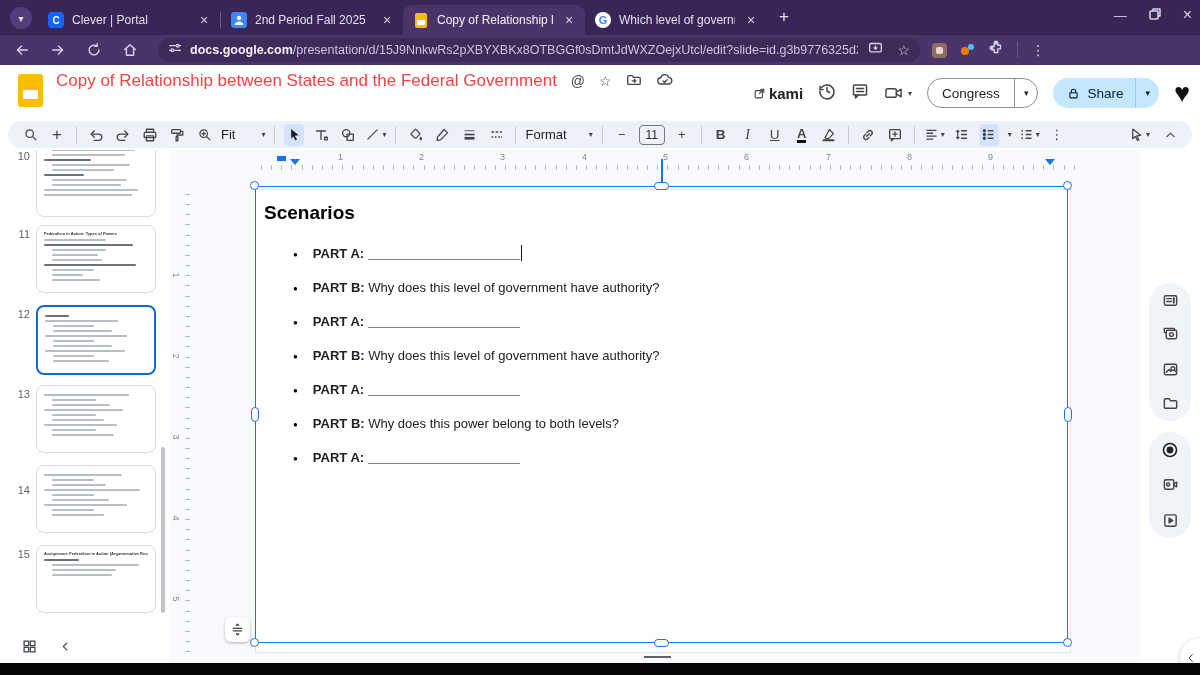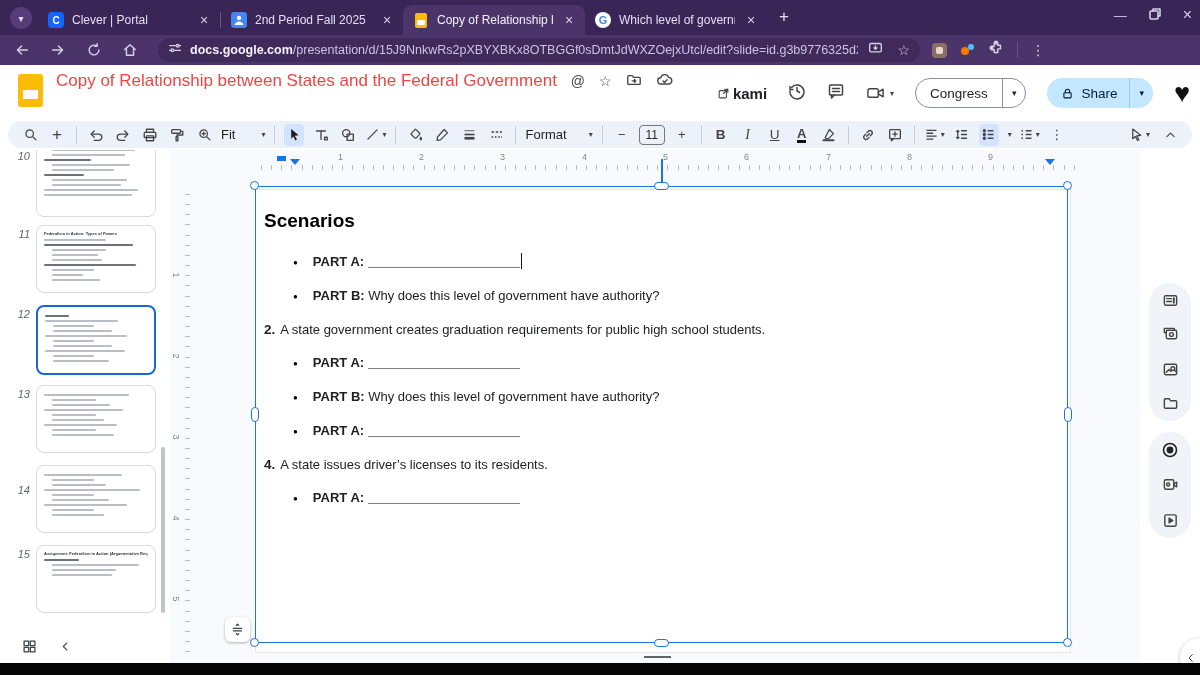--- a/index.html
+++ b/index.html
@@ -43,21 +43,21 @@
 
   
   .appheader { position:absolute; left:0; top:65px; width:1200px; height:55px; background:#fff; }
   .slideslogo { position:absolute; left:18px; top:9px; width:25px; height:33px; background:#fbbc04; border-radius:3px; }
   .slideslogo:after { content:""; position:absolute; left:5px; top:16px; width:15px; height:9px; background:#fff; border-radius:1px; }
   .doc-title-row { position:absolute; left:56px; top:6px; display:flex; align-items:center; gap:14px; }
   .doc-title { font-size:17px; color:#ef4444; }
   .doc-title-row .mini { color:#444; font-size:14px; }
   .menurow { position:absolute; left:54px; top:30px; display:flex; gap:9px; }
   .menurow span { font-size:13.5px; color:#202124; padding:1px 5px; border-radius:4px; }
-  .header-right { position:absolute; right:10px; top:10px; height:36px; display:flex; align-items:center; gap:21px; }
+  .header-right { position:absolute; right:10px; top:10px; height:36px; display:flex; align-items:center; gap:15px; }
   .kami { display:flex; align-items:center; gap:3px; font-weight:bold; font-size:15px; color:#202124; }
   .btn-slideshow { display:flex; align-items:center; height:30px; border:1px solid #8a8f98; border-radius:16px; overflow:hidden; }
   .btn-slideshow .main { padding:0 14px; font-size:13.5px; color:#1f1f1f; }
   .btn-slideshow .dd { border-left:1px solid #8a8f98; padding:0 9px; font-size:9px; color:#1f1f1f; align-self:stretch; display:flex; align-items:center; }
   .btn-share { display:flex; align-items:center; height:30px; background:#c2e7ff; border-radius:16px; overflow:hidden; }
   .btn-share .main { display:flex; align-items:center; gap:7px; padding:0 12px 0 14px; font-size:13.5px; color:#001d35; }
   .btn-share .dd { border-left:1px solid #9fc8e4; padding:0 9px; font-size:9px; color:#001d35; align-self:stretch; display:flex; align-items:center; }
   .avatar { font-size:27px; color:#111; line-height:27px; }
 
   
@@ -71,21 +71,21 @@
   .fsbox { width:26px; height:20px; border:1px solid #747775; border-radius:4px; display:flex; align-items:center; justify-content:center; font-size:12px; color:#1f1f1f; }
   .bold { font-weight:bold; font-size:13.5px; }
   .ital { font-style:italic; font-family:"Liberation Serif", serif; font-size:14px; }
   .und { text-decoration:underline; font-size:13.5px; }
   .tcolor { font-size:13px; font-weight:bold; border-bottom:3px solid #111; line-height:13px; }
   .toolbar-right { margin-left:auto; display:flex; align-items:center; gap:10px; }
 
   
   .content { position:absolute; left:0; top:150px; width:1200px; height:513px; background:#f8fafd; overflow:hidden; }
   .filmstrip { position:absolute; left:0; top:0; width:170px; height:513px; background:#fff; overflow:hidden; }
-  .thumbnum { position:absolute; left:0; width:30px; text-align:right; font-size:11px; color:#5f6368;font-style:italic; }
+  .thumbnum { position:absolute; left:0; width:30px; text-align:right; font-size:11px; color:#5f6368; }
   .thumb { position:absolute; left:36px; width:120px; background:#fff; border:1px solid #d7dbdf; border-radius:8px; overflow:hidden; padding:5px 7px; }
   .thumb.sel { border:2.5px solid #1967d2; }
   .tl { height:2px; background:#b9bec4; border-radius:1px; margin:3px 0; }
   .tl.dark { background:#6d7278; }
   .tl.ind { margin-left:8px; }
   .ttitle { font-size:4px; font-weight:bold; color:#333; white-space:nowrap; overflow:hidden; margin-bottom:2px; }
   .fs-scroll { position:absolute; left:161px; top:297px; width:4px; height:166px; background:#c0c4c9; border-radius:2px; }
   .fs-bottom { position:absolute; left:0; top:483px; width:170px; height:30px; display:flex; align-items:center; gap:22px; padding-left:22px; background:#fff; }
 
   .vruler { position:absolute; left:170px; top:0; width:22px; height:513px; }
@@ -96,21 +96,21 @@
   .canvas { position:absolute; left:192px; top:0; width:948px; height:513px; }
   .hruler { position:absolute; left:0; top:0; width:948px; height:22px; }
   .hruler .ticks { position:absolute; left:69px; top:15px; width:814px; height:5px;
     background:repeating-linear-gradient(to right, #b7bbbf 0 1px, transparent 1px 10.16px); }
   .hruler .num { position:absolute; top:2px; font-size:9px; color:#80868b; }
   .mk { position:absolute; background:#1a73e8; }
   .mk-tri { width:0; height:0; background:none; border-left:5px solid transparent; border-right:5px solid transparent; border-top:6px solid #1a73e8; }
 
   .page { position:absolute; left:64px; top:40px; width:814px; height:462px; background:#fff; box-shadow:0 0 0 1px #e3e6ea; }
   .pagetext { position:absolute; inset:0; padding:6px 10px 0 8px; color:#202124; }
-  .s-title { font-size:19px; font-weight:bold; color:#000; margin:14px 0 21px 0; }
+  .s-title { font-size:19px; font-weight:bold; color:#000; margin:6px 0 21px 0; }
   .line { font-size:13px; line-height:14px; margin-bottom:19px; white-space:nowrap; }
   .line .inum { font-weight:bold; font-size:13.5px; margin-right:5px; }
   .part { padding-left:29px; }
   .part .bullet { font-size:8px; vertical-align:1px; margin-right:15px; color:#000; }
   .part .plabel { font-weight:bold; }
   .blank { display:inline-block; width:152px; border-bottom:1.2px solid #7d8186; height:13px; vertical-align:-2px; }
   .caret { display:inline-block; width:1.5px; height:16px; background:#111; vertical-align:-3px; margin-left:1px; }
 
   .selrect { position:absolute; left:63px; top:36px; width:813px; height:457px; border:1.6px solid #1a73e8; pointer-events:none; }
   .handle { position:absolute; background:#fff; border:1.5px solid #1a73e8; }
@@ -595,27 +595,26 @@
         <div class="mk mk-tri" style="left:853px; top:9px;"></div>
       </div>
 
       <div class="page">
         <div class="pagetext">
           <div class="s-title">Scenarios</div>
 
           <div class="line part"><span class="bullet">●</span><span class="plabel">PART A:</span> <span class="blank"></span><span class="caret"></span></div>
           <div class="line part"><span class="bullet">●</span><span class="plabel">PART B:</span> <span>Why does this level of government have authority?</span></div>
 
-          <div class="line"><span class="inum">2.</span><span>A state government creates graduation requirements for public high school students.</span></div>
           <div class="line part"><span class="bullet">●</span><span class="plabel">PART A:</span> <span class="blank"></span></div>
           <div class="line part"><span class="bullet">●</span><span class="plabel">PART B:</span> <span>Why does this level of government have authority?</span></div>
 
           <div class="line part"><span class="bullet">●</span><span class="plabel">PART A:</span> <span class="blank"></span></div>
-
-          <div class="line"><span class="inum">4.</span><span>A state issues driver’s licenses to its residents.</span></div>
+          <div class="line part"><span class="bullet">●</span><span class="plabel">PART B:</span> <span>Why does this power belong to both levels?</span></div>
+
           <div class="line part"><span class="bullet">●</span><span class="plabel">PART A:</span> <span class="blank"></span></div>
         </div>
       </div>
 
       <div class="caretline"></div>
       <div class="selrect"></div>
 
       <div class="handle h-circ" style="left:58px; top:31px;"></div>
       <div class="handle h-circ" style="left:871px; top:31px;"></div>
       <div class="handle h-circ" style="left:58px; top:488px;"></div>

